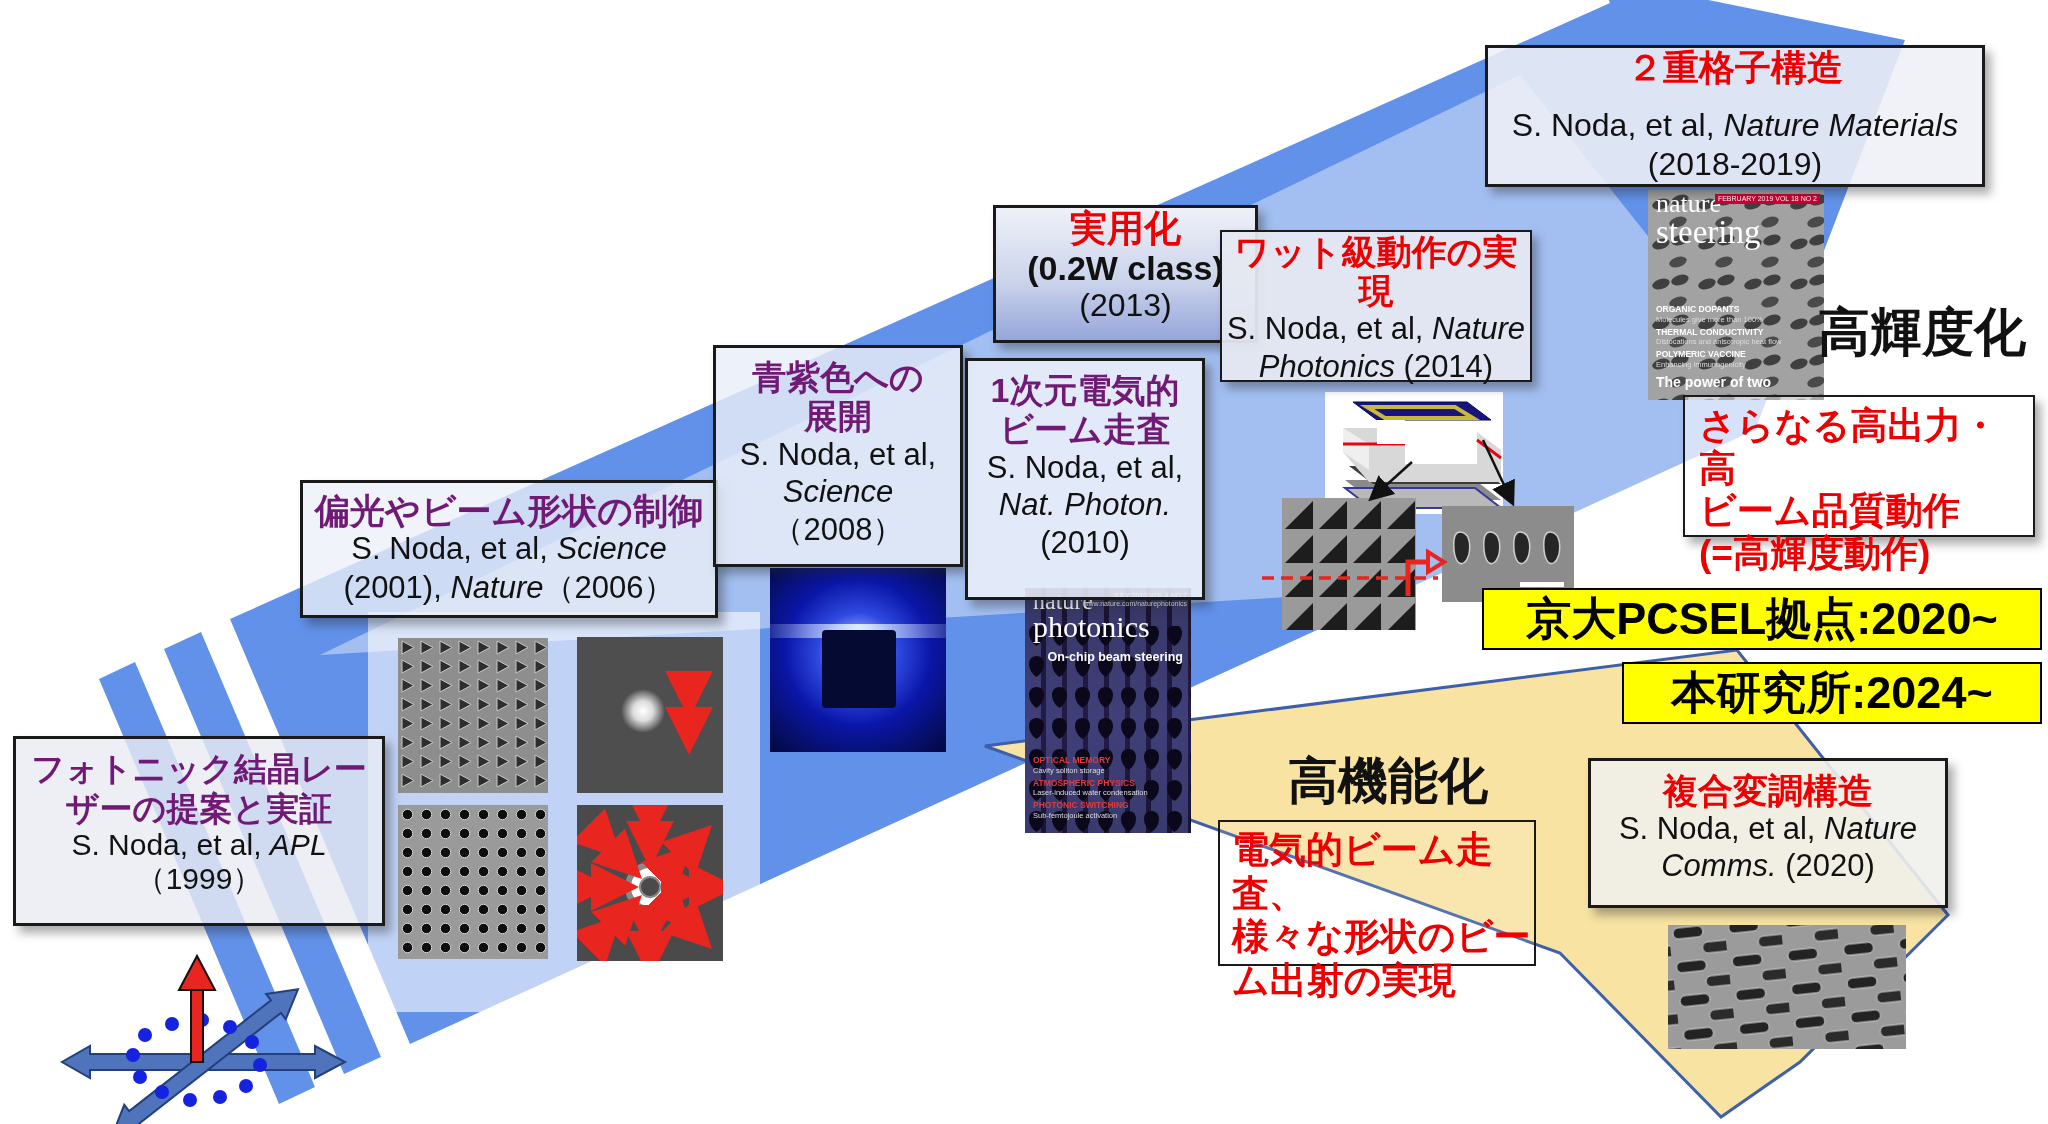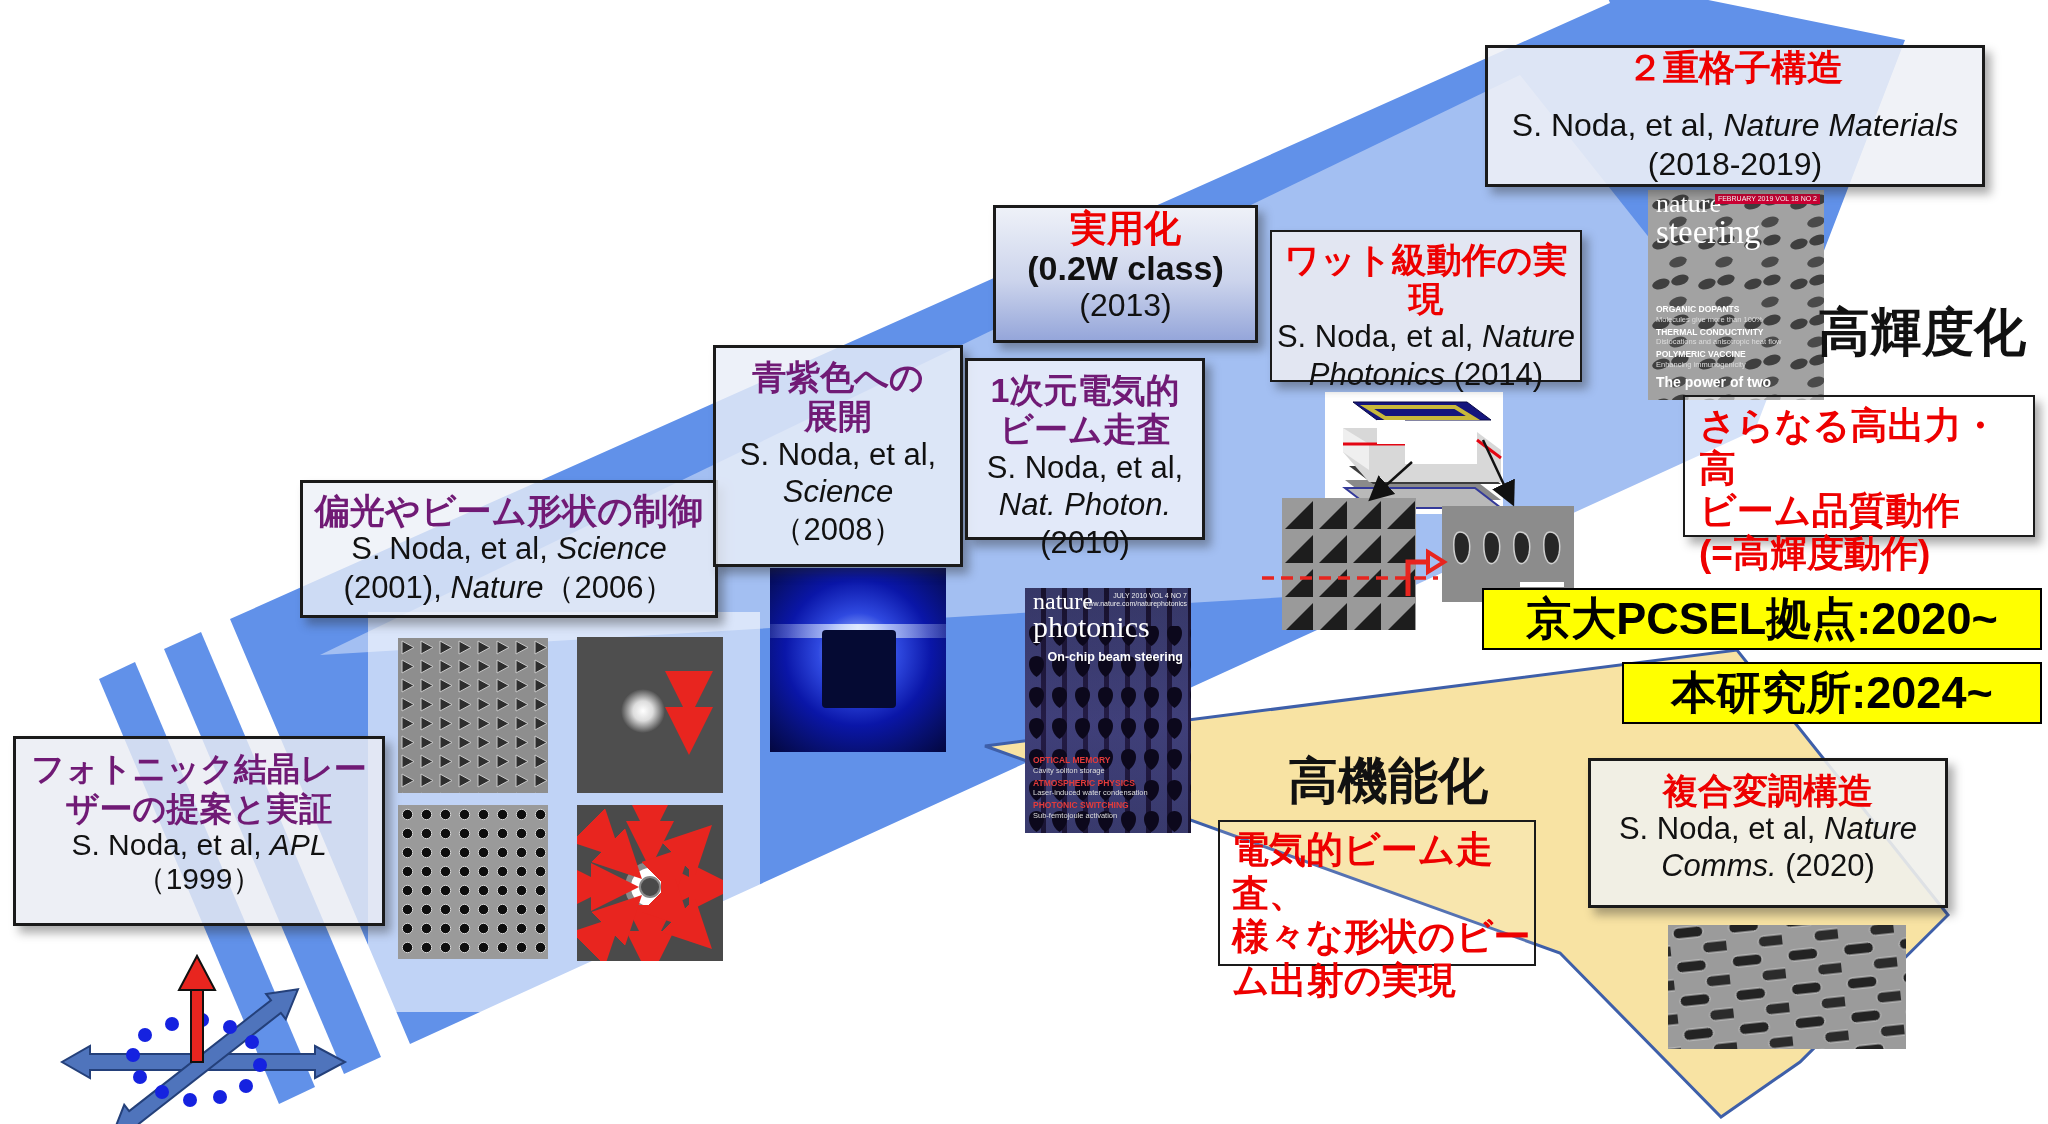--- a/index.html
+++ b/index.html
@@ -16,29 +16,29 @@
   .cite i{font-style:italic;}
   #bx-apl{left:13px;top:736px;width:372px;height:190px;background:rgba(233,236,243,.82);padding-top:10px;}
   #bx-apl .ttl{font-size:33px;line-height:1.2;}
   #bx-apl .cite{font-size:30px;}
   #bx-polar{left:300px;top:480px;width:418px;height:138px;background:rgba(236,239,247,.78);padding-top:8px;}
   #bx-polar .ttl{font-size:35px;}
   #bx-polar .cite{font-size:31px;line-height:1.25;}
   #bx-bv{left:713px;top:345px;width:250px;height:222px;background:rgba(233,238,248,.82);padding-top:10px;}
   #bx-bv .ttl{font-size:34px;line-height:1.15;width:185px;margin:0 auto;}
   #bx-bv .cite{font-size:31px;line-height:1.2;}
-  #bx-1d{left:965px;top:358px;width:240px;height:182px;background:rgba(234,239,249,.88);padding-top:10px;}
+  #bx-1d{left:965px;top:358px;width:240px;height:242px;background:rgba(234,239,249,.88);padding-top:10px;}
   #bx-1d .ttl{font-size:34px;line-height:1.15;width:210px;margin:0 auto;}
   #bx-1d .cite{font-size:31px;line-height:1.2;}
   #bx-prac{left:993px;top:205px;width:265px;height:138px;
     background:linear-gradient(180deg,#eef1f8 0%,#ccd4ec 55%,#95a6da 100%);}
   #bx-prac .ttl{font-size:37px;}
   #bx-prac .b2{font-size:34px;font-weight:bold;color:#111;}
   #bx-prac .b3{font-size:32px;color:#111;}
-  #bx-watt{left:1270px;top:230px;width:312px;height:152px;background:rgba(230,233,241,.94);padding-top:8px;border-width:2.5px;}
+  #bx-watt{left:1220px;top:230px;width:312px;height:152px;background:rgba(230,233,241,.94);border-width:2.5px;}
   #bx-watt .ttl{font-size:35px;}
   #bx-watt .cite{font-size:31px;line-height:1.2;}
   #bx-dbl{left:1485px;top:45px;width:500px;height:142px;background:rgba(238,240,246,.88);}
   #bx-dbl .ttl{font-size:36px;}
   #bx-dbl .cite{font-size:32px;line-height:1.2;margin-top:18px;}
   #bx-fur{left:1683px;top:395px;width:352px;height:142px;background:rgba(255,255,255,.55);
           text-align:left;padding:8px 0 0 14px;border-width:2.5px;}
   #bx-fur div{font-size:37px;font-weight:bold;color:#ee0000;line-height:1.15;}
   #bx-comp{left:1588px;top:758px;width:360px;height:150px;background:rgba(240,239,235,.9);padding-top:10px;}
   #bx-comp .ttl{font-size:35px;}

